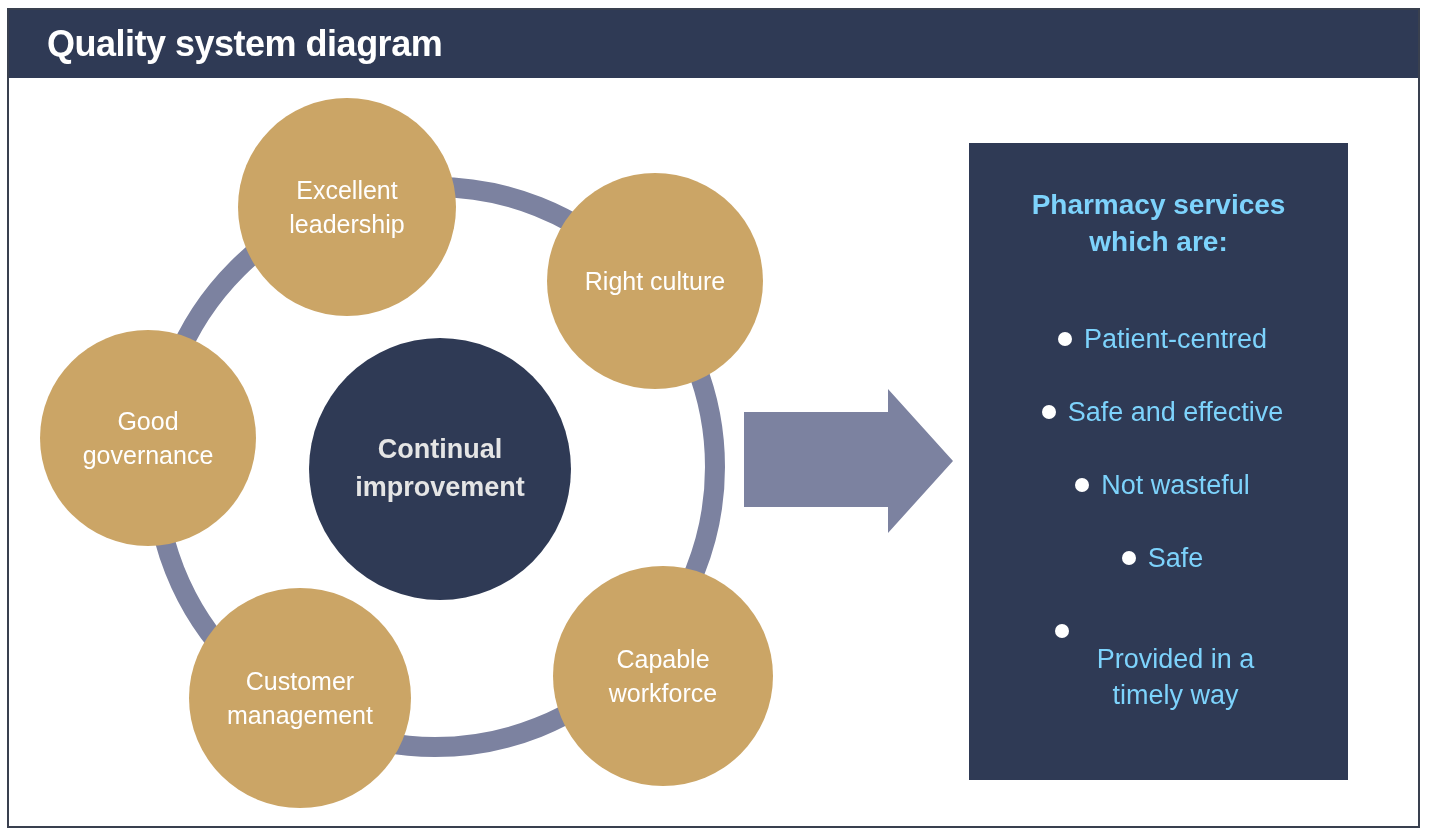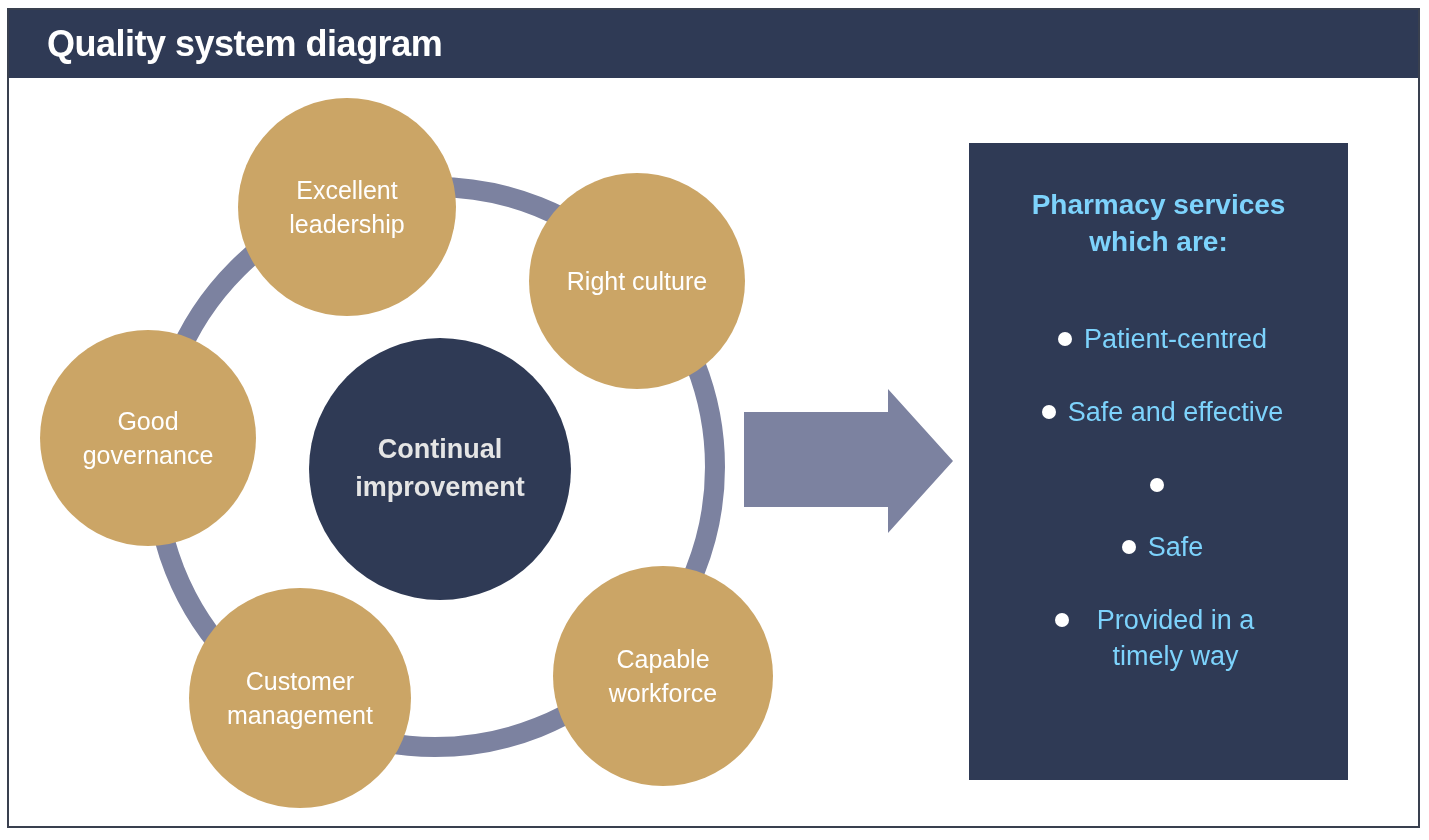--- a/index.html
+++ b/index.html
@@ -16,35 +16,35 @@
 
   .node{position:absolute;border-radius:50%;background:var(--tan,#CBA566);
         display:flex;align-items:center;justify-content:center;text-align:center;
         color:#ffffff;font-size:25px;line-height:1.38;padding:0 35px;box-sizing:border-box;}
   .center-node{position:absolute;left:300px;top:328px;width:262px;height:262px;border-radius:50%;
         background:var(--navy,#2F3A55);display:flex;align-items:center;justify-content:center;
         text-align:center;color:#e5e5e5;font-size:27px;font-weight:bold;line-height:1.4;
         padding:0 40px;box-sizing:border-box;}
 
   .node-el{left:229px;top:88px;width:218px;height:218px;}
-  .node-rc{left:520px;top:163px;width:216px;height:216px;}
+  .node-rc{left:538px;top:163px;width:216px;height:216px;}
   .node-gg{left:31px;top:320px;width:216px;height:216px;}
   .node-cm{left:180px;top:578px;width:222px;height:220px;}
   .node-cw{left:544px;top:556px;width:220px;height:220px;}
 
   .arrow{position:absolute;left:735px;top:377px;width:212px;height:148px;}
 
   .panel{position:absolute;left:960px;top:133px;width:379px;height:637px;
          background:var(--navy,#2F3A55);color:#7dd3fc;box-sizing:border-box;padding-top:44px;}
   .panel-heading{font-size:28px;font-weight:bold;text-align:center;line-height:1.32;margin:0 28px;}
   .bullets{list-style:none;margin:60px 0 0;padding:0;display:flex;flex-direction:column;gap:37px;}
   .bullet{display:flex;justify-content:center;align-items:flex-start;font-size:27px;line-height:36px;padding-left:8px;}
   .dot{width:14px;height:14px;border-radius:50%;background:#ffffff;margin:11px 12px 0 0;flex:none;}
   .bullet-text{text-align:center;}
-  .bullet-text.wrap{max-width:190px;}
+  .bullet-text.wrap{max-width:190px;margin-top:28px;}
 </style>
 </head>
 <body>
 
 <div class="page">
   <div class="frame">
 
     <div class="header">
       <div class="title">Quality system diagram</div>
     </div>
@@ -81,20 +81,21 @@
         <li class="bullet">
           <span class="dot"></span>
           <span class="bullet-text">Patient-centred</span>
         </li>
         <li class="bullet">
           <span class="dot"></span>
           <span class="bullet-text">Safe and effective</span>
         </li>
         <li class="bullet">
           <span class="dot"></span>
+          <span class="bullet-text">Not wasteful</span>
         </li>
         <li class="bullet">
           <span class="dot"></span>
           <span class="bullet-text">Safe</span>
         </li>
         <li class="bullet">
           <span class="dot"></span>
           <span class="bullet-text wrap">Provided in a timely way</span>
         </li>
       </ul>

